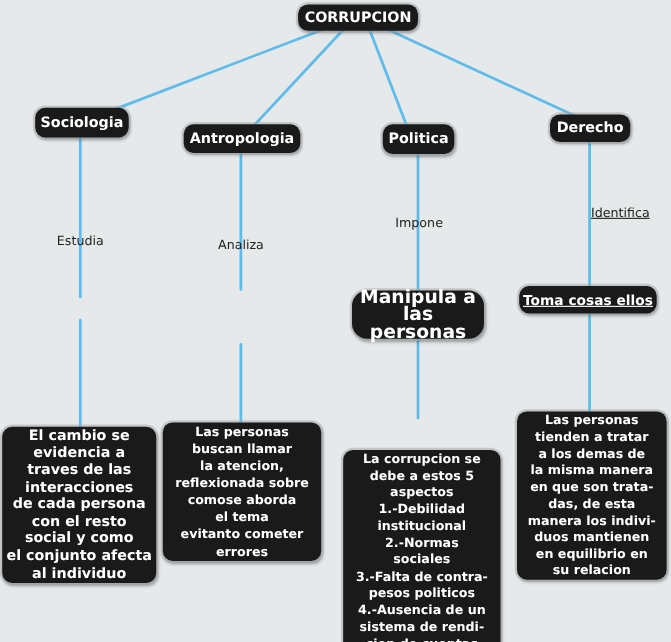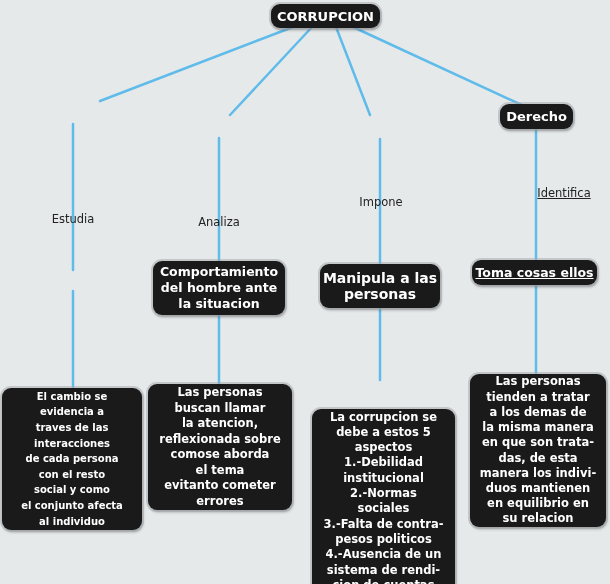--- a/index.html
+++ b/index.html
@@ -43,23 +43,23 @@
     color: #222222;
     white-space: nowrap;
   }
   #n-root          { left:271px; top:4px;   width:109px; height:24px; font-size:13px;text-align:center; }
   #n-sociologia    { left:32px;  top:98px;  width:85px;  height:27px; font-size:13px; }
   #n-antropologia  { left:167px; top:113px; width:106px; height:26px; font-size:13px; }
   #n-politica      { left:348px; top:113px; width:65px;  height:27px; font-size:13px; }
   #n-derecho       { left:500px; top:104px; width:73px;  height:25px; font-size:13px; }
   #n-impacto       { left:13px;  top:268px; width:119px; height:25px; font-size:12.5px; }
   #n-comportamiento{ left:153px; top:261px; width:132px; height:54px; font-size:12.5px; line-height:16px; }
-  #n-manipula      { left:320px; top:264px; width:120px; height:44px; font-size:14px; line-height:16px; }
+  #n-manipula      { left:320px; top:264px; width:120px; height:44px; font-size:17px; line-height:16px;border-radius:14px; }
   #n-toma          { left:472px; top:260px; width:125px; height:25px; font-size:12.5px;text-decoration:underline; }
-  #n-d1            { left:2px;   top:388px; width:140px; height:142px; font-size:10px; line-height:15.6px; }
+  #n-d1            { left:2px;   top:388px; width:140px; height:142px; font-size:13px; line-height:15.6px; }
   #n-d2            { left:148px; top:384px; width:144px; height:126px; font-size:11.5px; line-height:15.5px; }
   #n-d3            { left:312px; top:378px; width:143px; height:200px; font-size:11.5px; line-height:15.3px;margin-top:31px; }
   #n-d4            { left:470px; top:374px; width:136px; height:153px; font-size:11.5px; line-height:15.2px; }
   #l-estudia    { left:73px;  top:219px; }
   #l-analiza    { left:219px; top:208px;margin-top:14px; }
   #l-impone     { left:381px; top:202px; }
   #l-identifica { left:564px; top:193px;text-decoration:underline; }
 </style>
 </head>
 <body>
@@ -76,30 +76,30 @@
     <line x1="219" y1="138" x2="219" y2="263"></line>
     <line x1="219" y1="313" x2="219" y2="386"></line>
     <line x1="380" y1="139" x2="380" y2="266"></line>
     <line x1="380" y1="306" x2="380" y2="380"></line>
     <line x1="536" y1="128" x2="536" y2="262"></line>
     <line x1="536" y1="283" x2="536" y2="376"></line>
   </svg>
 
   <div class="node" id="n-root">CORRUPCION</div>
 
+  <div class="node" id="n-sociologia">Sociologia</div>
+  <div class="node" id="n-antropologia">Antropologia</div>
+  <div class="node" id="n-politica">Politica</div>
   <div class="node" id="n-derecho">Derecho</div>
 
   <span class="edge-label" id="l-estudia">Estudia</span>
   <span class="edge-label" id="l-analiza">Analiza</span>
   <span class="edge-label" id="l-impone">Impone</span>
   <span class="edge-label" id="l-identifica">Identifica</span>
 
-  <div class="node" id="n-comportamiento">Comportamiento
-del hombre ante
-la situacion</div>
   <div class="node" id="n-manipula">Manipula a las
 personas</div>
   <div class="node" id="n-toma">Toma cosas ellos</div>
 
   <div class="node" id="n-d1">El cambio se
 evidencia a
 traves de las
 interacciones
 de cada persona
 con el resto

